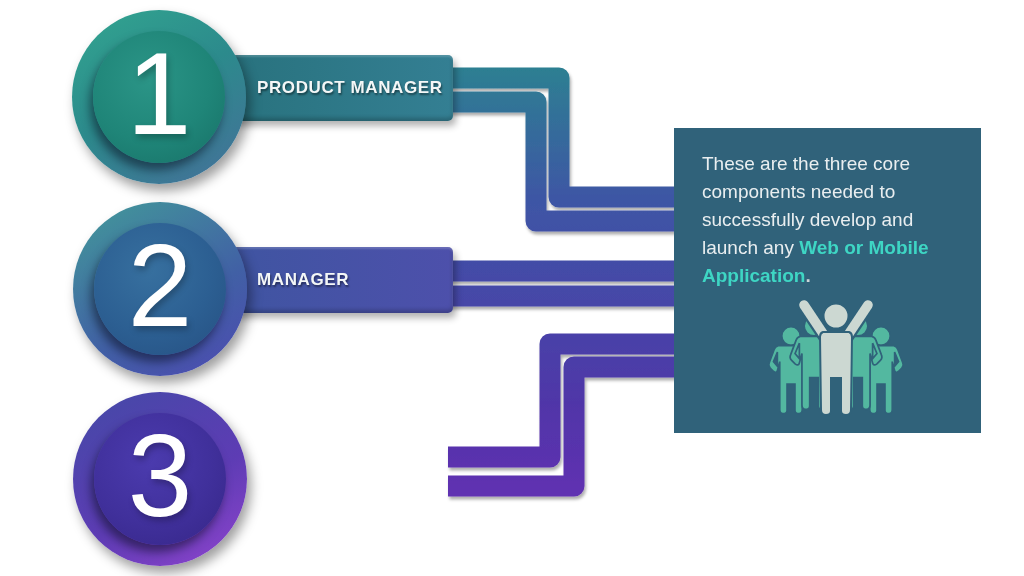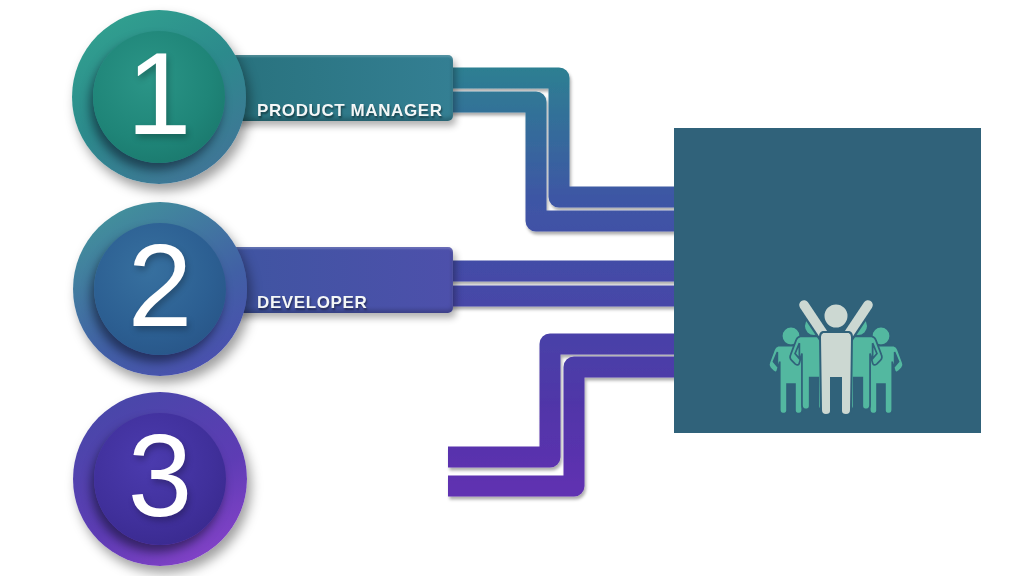--- a/index.html
+++ b/index.html
@@ -9,21 +9,21 @@
   }
   
   .pipes{position:absolute;left:0;top:0;z-index:2;}
   
   .bar{
     position:absolute;left:160px;width:293px;height:66px;z-index:3;
     border-radius:3px 5px 5px 3px;
     box-shadow:3px 5px 7px rgba(0,0,0,0.30),
                inset 0 2px 2px rgba(255,255,255,0.18),
                inset 0 -3px 4px rgba(0,0,0,0.22);
-    display:flex;align-items:flex-end;
+    display:flex;align-items:center;
   }
   .bar-1{top:55px;background:linear-gradient(90deg,#256e77,#347f93);}
   .bar-2{top:247px;background:linear-gradient(90deg,#3b569e,#4d50ab);}
   .bar-3{top:441px;background:linear-gradient(90deg,#482c95,#6136b2);}
   .bar-label{
     padding-left:97px;color:#f4f7f7;font-size:17px;font-weight:bold;
     letter-spacing:0.6px;white-space:nowrap;
     text-shadow:1px 2px 2px rgba(0,0,0,0.45);
   }
   
@@ -91,35 +91,36 @@
   <div class="bar bar-1">
     <span class="bar-label">PRODUCT MANAGER</span>
   </div>
   <div class="ring ring-1">
     <div class="inner inner-1">
       <span class="num">1</span>
     </div>
   </div>
 
   <div class="bar bar-2">
-    <span class="bar-label">DEVELOPER</span>
+    <span class="bar-label">MANAGER</span>
   </div>
   <div class="ring ring-2">
     <div class="inner inner-2">
       <span class="num">2</span>
     </div>
   </div>
 
   <div class="ring ring-3">
     <div class="inner inner-3">
       <span class="num">3</span>
     </div>
   </div>
 
   <div class="infobox">
+    <p><span>These are the three core components needed to successfully develop and launch any </span><span class="hl">Web or Mobile Application</span><span class="hl-period">.</span></p>
 
     <svg class="team-icon" width="152" height="118" viewBox="0 0 150 118">
       <g style="stroke:var(--box_bg,#30627a)" stroke-width="2">
 
         <g transform="translate(30,36) scale(0.8)" style="fill:var(--icon_teal,#53b8a0)" fill-rule="evenodd">
           <circle r="11.5"></circle>
           <path d="M -16,12 L 16,12 Q 20,13 21,17 L 27,33 Q 29,37 26,40 L 22,44 Q 18,47 17,43 L 14,32 L 14,92 Q 14,97 10,97 Q 5,97 5,93 L 5,60 L -5,60 L -5,93 Q -5,97 -10,97 Q -14,97 -14,92 L -14,32 L -17,43 Q -18,47 -22,44 L -26,40 Q -29,37 -27,33 L -21,17 Q -20,13 -16,12 Z M 17,20 L 22,32 L 17,38 Z M -17,20 L -22,32 L -17,38 Z"></path>
         </g>
         <g transform="translate(120,36) scale(0.8)" style="fill:var(--icon_teal,#53b8a0)" fill-rule="evenodd">
           <circle r="11.5"></circle>

